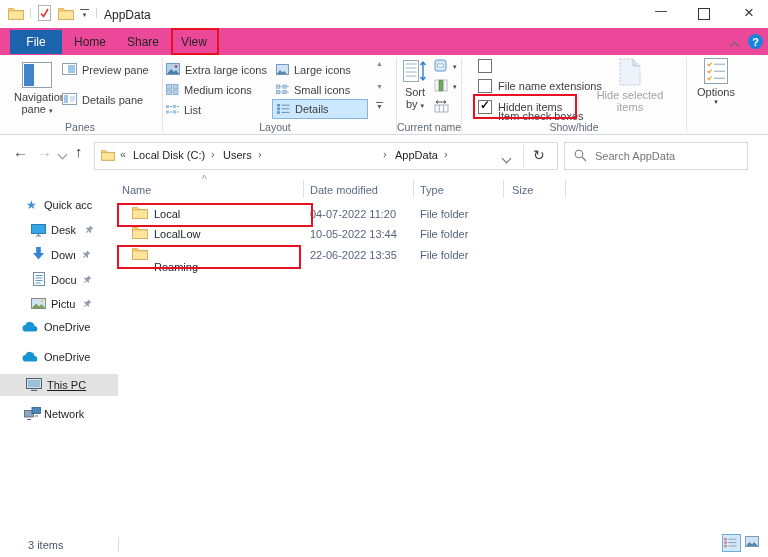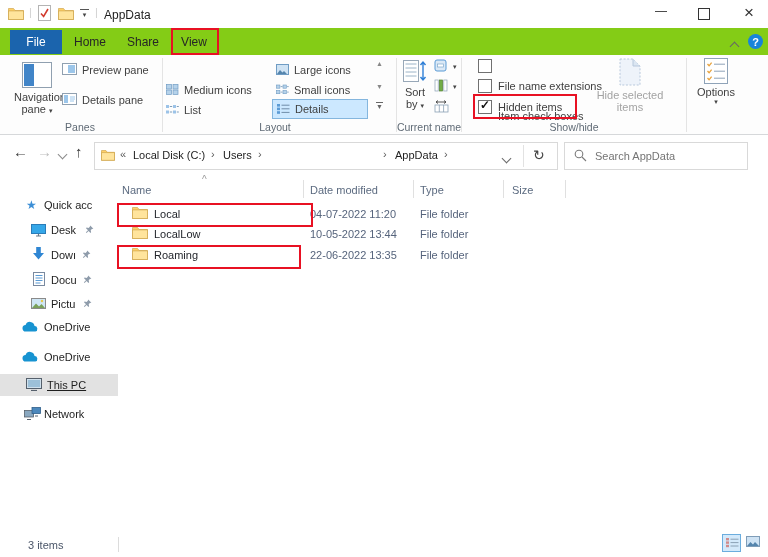--- a/index.html
+++ b/index.html
@@ -53,21 +53,21 @@
       <span class="dd" style="position:relative;top:-3px;">▾</span>
     </span>
     <span class="abs" style="left:95px;top:6px;color:#d0d0d0;">|</span>
     <span class="abs" style="left:104px;top:8px;font-size:12px;">AppData</span>
 
     <span class="abs" style="left:644px;top:4px;width:34px;height:20px;text-align:center;color:#333;font-size:12px;">—</span>
     <span class="abs" style="left:698px;top:8px;width:10px;height:10px;border:1.3px solid #333;"></span>
     <span class="abs" style="left:738px;top:3px;width:22px;height:22px;text-align:center;color:#333;font-size:17px;">×</span>
   </div>
 
-  <div class="abs" style="left:0;top:28px;width:768px;height:27px;background:#84cc16;">
+  <div class="abs" style="left:0;top:28px;width:768px;height:27px;background:#ec4899;">
     <div class="abs" style="left:10px;top:2px;width:52px;height:24px;background:#1b64ad;color:#fff;font-size:12px;display:flex;align-items:center;justify-content:center;">File</div>
     <div class="abs" style="left:66px;top:2px;width:48px;height:24px;display:flex;align-items:center;justify-content:center;color:#262626;font-size:12px;">Home</div>
     <div class="abs" style="left:118px;top:2px;width:50px;height:24px;display:flex;align-items:center;justify-content:center;color:#262626;font-size:12px;">Share</div>
     <div class="abs" style="left:172px;top:2px;width:44px;height:24px;display:flex;align-items:center;justify-content:center;color:#262626;font-size:12px;">View</div>
     <div class="redbox" style="left:171px;top:0px;width:44px;height:23px;"></div>
     <span class="abs" style="left:731px;top:12px;"><span class="chev up"></span></span>
     <span class="abs" style="left:748px;top:6px;width:15px;height:15px;border-radius:50%;background:#1884d9;color:#fff;font-weight:bold;font-size:11px;display:flex;align-items:center;justify-content:center;">?</span>
   </div>
 
   <div class="abs" style="left:0;top:55px;width:768px;height:79px;background:#fdfdfd;border-bottom:1px solid #d6d8da;">
@@ -96,20 +96,28 @@
     <div class="btn3" style="left:62px;top:38px;">
       <span><svg width="15" height="12">
             <rect x=".5" y=".5" width="14" height="11" fill="#fff" stroke="#90a0b0"></rect>
             <rect x="2" y="2" width="4" height="8" fill="#9cc6ea"></rect>
             <path d="M8 4h5M8 6h5M8 8h4" stroke="#9cc6ea" stroke-width="1"></path>
           </svg></span>
       <span class="rib-txt">Details pane</span>
     </div>
     <div class="glabel" style="left:40px;top:66px;width:80px;">Panes</div>
 
+    <div class="galitem" style="left:166px;top:6px;">
+      <span><svg width="14" height="12">
+            <rect x=".5" y=".5" width="13" height="11" fill="#b5d2ea" stroke="#6f9cc4"></rect>
+            <path d="M1 11l4-5 3 3 2-2 3 4z" fill="#4e7ca8"></path>
+            <circle cx="10" cy="3.5" r="1.4" fill="#c0504d"></circle>
+          </svg></span>
+      <span class="rib-txt">Extra large icons</span>
+    </div>
     <div class="galitem" style="left:276px;top:6px;">
       <span><svg width="13" height="11">
             <rect x=".5" y=".5" width="12" height="10" fill="#cfe3f4" stroke="#6f9cc4"></rect>
             <path d="M1 10l3-4 2.5 2.5L8 7l3 3z" fill="#5585ad"></path>
           </svg></span>
       <span class="rib-txt">Large icons</span>
     </div>
     <div class="galitem" style="left:166px;top:26px;">
       <span><svg width="13" height="11">
             <g fill="#b5d2ea" stroke="#6f9cc4" stroke-width=".7">
@@ -393,31 +401,31 @@
       <span class="abs cell" style="left:192px;top:4px;">10-05-2022 13:44</span>
       <span class="abs cell" style="left:302px;top:4px;">File folder</span>
       <span class="abs cell" style="left:394px;top:4px;"></span>
     </div>
 
     <div class="abs" style="left:0;top:69px;width:650px;height:20px;">
       <span style="position:absolute;left:14px;top:2px;"><svg width="16" height="13">
             <path d="M.5 1.5h5l1.6 2h8.4v9H.5z" fill="#ffd067" stroke="#c89c42" stroke-width=".6"></path>
             <path d="M.5 3.9h15v8.6H.5z" fill="#ffe49c" stroke="#c89c42" stroke-width=".6"></path>
           </svg></span>
-      <span class="abs name-cell" style="left:36px;top:4px;">Roaming</span>
+      <span class="abs name-cell" style="left:36px;top:16px;">Roaming</span>
       <span class="abs cell" style="left:192px;top:4px;">22-06-2022 13:35</span>
       <span class="abs cell" style="left:302px;top:4px;">File folder</span>
       <span class="abs cell" style="left:394px;top:4px;"></span>
     </div>
 
     <div class="redbox" style="left:-1px;top:27px;width:192px;height:20px;"></div>
     <div class="redbox" style="left:-1px;top:69px;width:180px;height:20px;"></div>
   </div>
 
-  <div class="abs" style="left:0;top:533px;width:768px;height:24px;background:#fff;text-align:center;">
+  <div class="abs" style="left:0;top:533px;width:768px;height:24px;background:#fff;">
     <span class="abs" style="left:28px;top:6px;color:#4a5568;">3 items</span>
     <div class="vline" style="left:118px;top:4px;height:15px;background:#dcdcdc;"></div>
     <div class="abs" style="left:722px;top:1px;width:17px;height:16px;background:#d3e9fb;border:1px solid #6badde;">
       <svg width="13" height="11" style="margin:2px 0 0 1px;">
           <g fill="#d08a8a">
             <rect x="0" y="1" width="3" height="2.4"></rect>
             <rect x="0" y="4.4" width="3" height="2.4"></rect>
             <rect x="0" y="7.8" width="3" height="2.4"></rect>
           </g>
           <g stroke="#8aa0b4">

